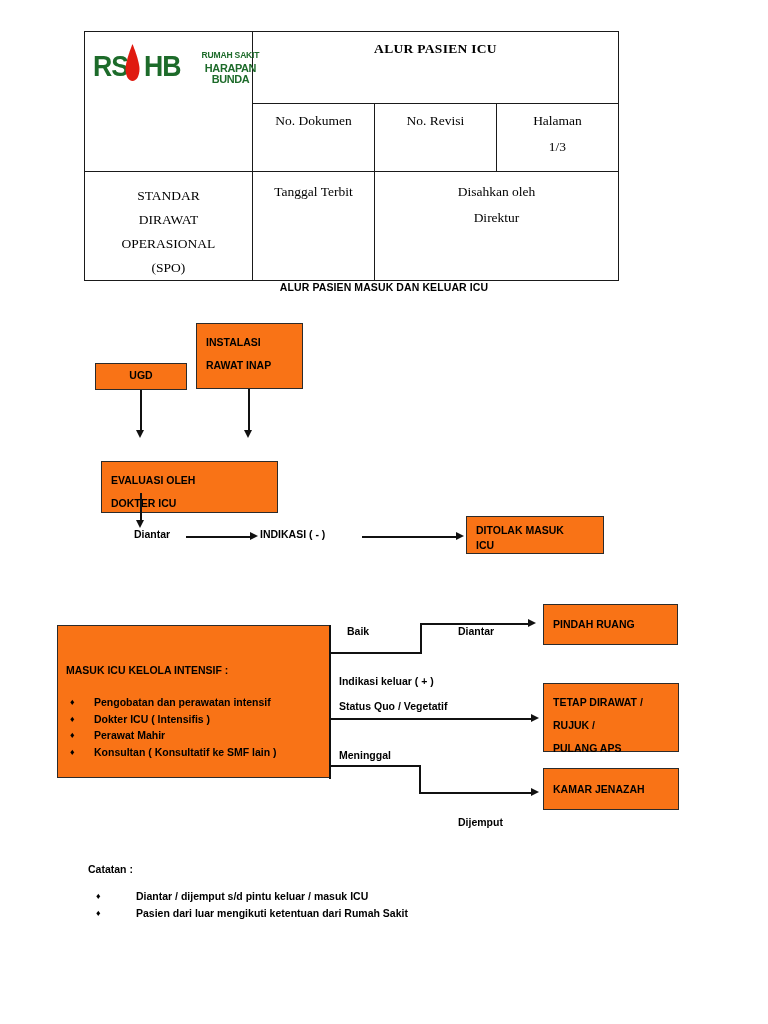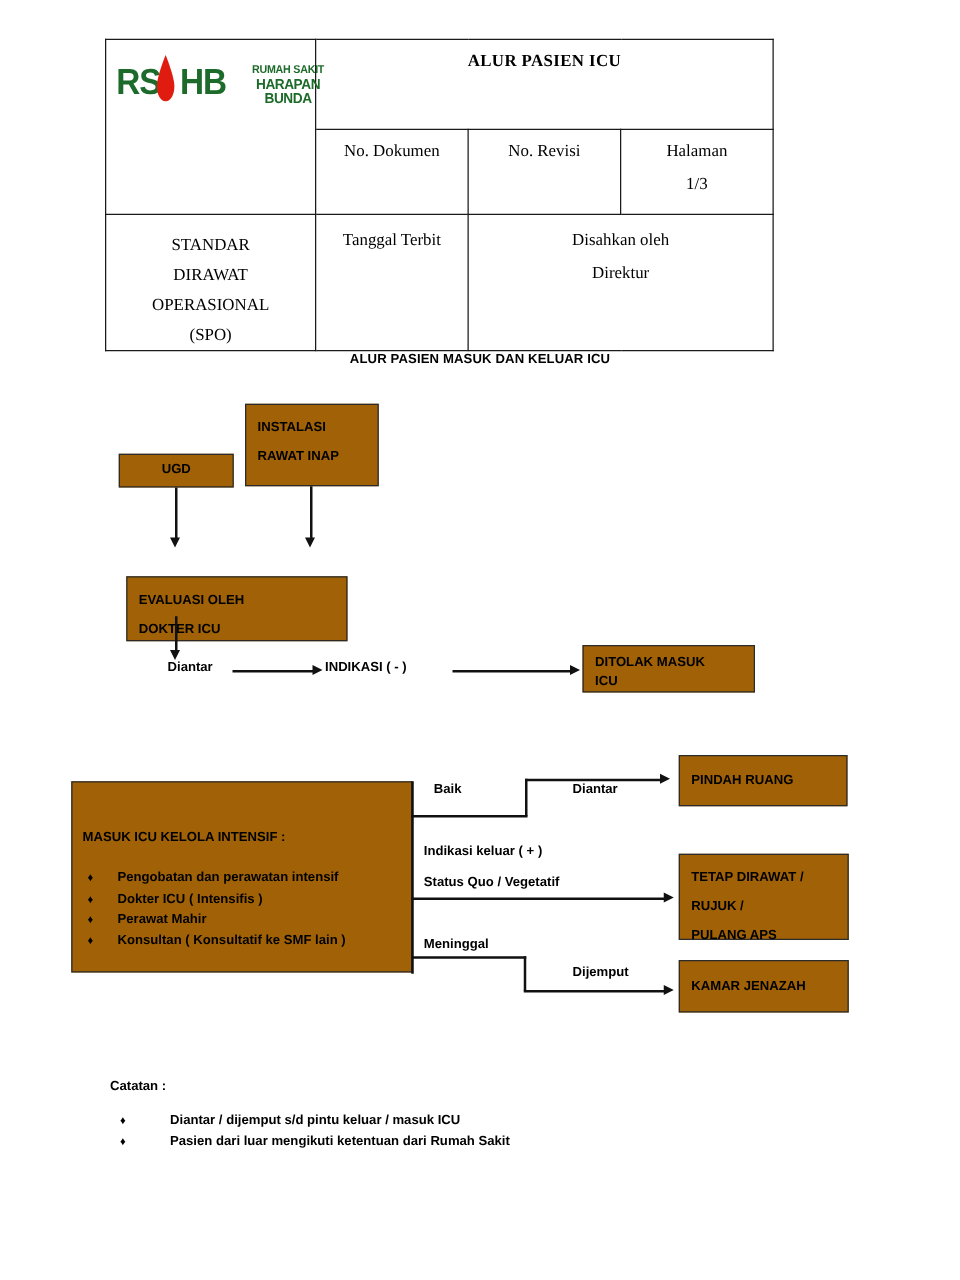--- a/index.html
+++ b/index.html
@@ -66,21 +66,21 @@
   .logo-txt .l1{font-size:9px;letter-spacing:-.2px;display:block;transform:scaleX(.95);transform-origin:left;}
   .logo-txt .l2{font-size:11.5px;letter-spacing:-.4px;display:block;margin-top:2px;transform:scaleX(.95);transform-origin:left;}
 
   
   .flow-title{
     position:absolute;left:0;top:281px;width:768px;text-align:center;
     font-size:10.5px;font-weight:bold;letter-spacing:.1px;
   }
 
   .fbox{
-    position:absolute;border:1.4px solid #2b2b2b;background:#a16207;
+    position:absolute;border:1.4px solid #2b2b2b;background:#f97316;
     font-size:10.5px;font-weight:bold;box-sizing:border-box;
     line-height:23px;
   }
   .fbox .ln{display:block;}
   .fbox.pad{padding:7px 9px;}
   .fbox.ctr{display:flex;align-items:flex-start;justify-content:center;}
 
   .flabel{
     position:absolute;font-size:10.5px;font-weight:bold;white-space:nowrap;
   }
@@ -251,21 +251,21 @@
     <span class="ln">TETAP DIRAWAT /</span>
     <span class="ln">RUJUK /</span>
     <span class="ln">PULANG APS</span>
   </div>
 
   <div class="flabel" style="left:339px;top:749px;">Meninggal</div>
   <div class="hline" style="left:329px;top:765px;width:92px;"></div>
   <div class="vline" style="left:419px;top:765px;height:28px;"></div>
   <div class="hline" style="left:419px;top:792px;width:114px;"></div>
   <div class="arrow-right" style="left:531px;top:788px;"></div>
-  <div class="flabel" style="left:458px;top:772px;">Dijemput</div>
+  <div class="flabel" style="left:458px;top:816px;">Dijemput</div>
 
   <div class="fbox pad" style="left:543px;top:768px;width:136px;height:42px;display:flex;align-items:center;">
     <span>KAMAR JENAZAH</span>
   </div>
 
   <div class="notes-title">Catatan  :</div>
   <ul class="notes-list">
     <li>
       <span class="bul">♦</span>
       <span>Diantar / dijemput s/d pintu keluar / masuk ICU</span>

